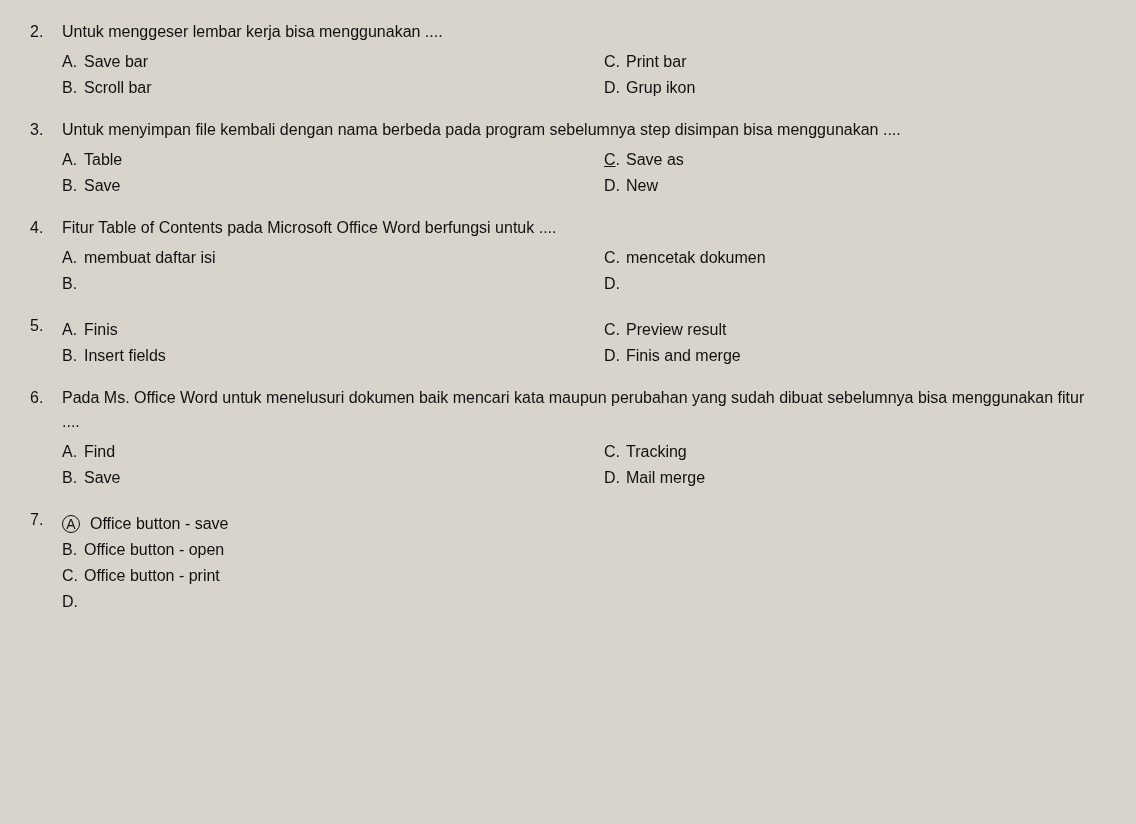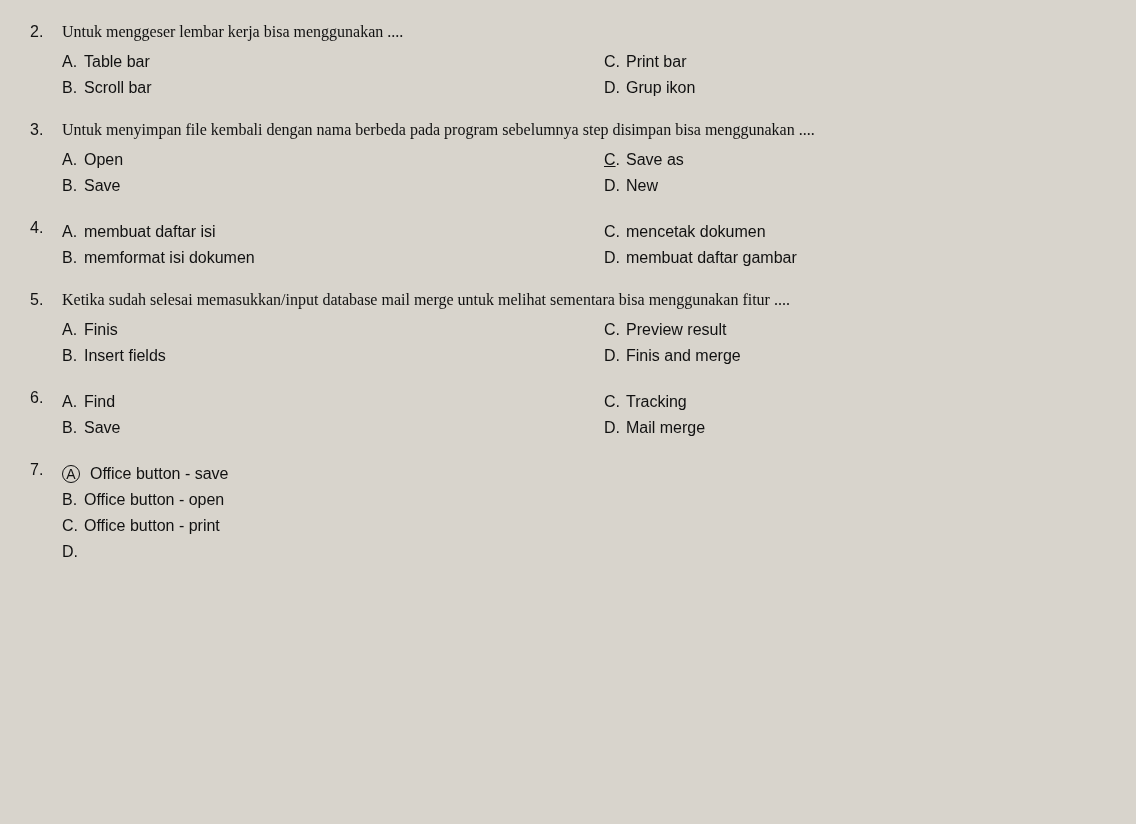--- a/index.html
+++ b/index.html
@@ -28,21 +28,20 @@
       min-width: 32px;
       font-weight: normal;
     }
 
     .question-content {
       flex: 1;
     }
 
     .question-text {
       margin-bottom: 6px;
-      font-family: Liberation Serif, serif;
     }
 
     .options-grid {
       display: grid;
       grid-template-columns: 1fr 1fr;
       gap: 2px 40px;
       margin-top: 4px;
     }
 
     .option-item {
@@ -66,21 +65,21 @@
 <body>
 
 <div id="quiz-container">
 <div class="question-block">
       <div class="question-number">2.</div>
       <div class="question-content">
         <div class="question-text">Untuk menggeser lembar kerja bisa menggunakan ....</div>
         <div class="options-grid">
           <div class="option-item">
             <span class="option-letter">A.</span>
-            <span>Table bar</span>
+            <span>Save bar</span>
           </div>
           <div class="option-item">
             <span class="option-letter">C.</span>
             <span>Print bar</span>
           </div>
           <div class="option-item">
             <span class="option-letter">B.</span>
             <span>Scroll bar</span>
           </div>
           <div class="option-item">
@@ -90,64 +89,62 @@
         </div>
       </div>
     </div>
     <div class="question-block">
       <div class="question-number">3.</div>
       <div class="question-content">
         <div class="question-text">Untuk menyimpan file kembali dengan nama berbeda pada program sebelumnya step disimpan bisa menggunakan ....</div>
         <div class="options-grid">
           <div class="option-item">
             <span class="option-letter">A.</span>
-            <span>Open</span>
+            <span>Table</span>
           </div>
           <div class="option-item">
             <span class="option-letter"><span style="text-decoration: underline;">C</span><span>.</span></span>
             <span>Save as</span>
           </div>
           <div class="option-item">
             <span class="option-letter">B.</span>
             <span>Save</span>
           </div>
           <div class="option-item">
             <span class="option-letter">D.</span>
             <span>New</span>
           </div>
         </div>
       </div>
     </div>
     <div class="question-block">
       <div class="question-number">4.</div>
       <div class="question-content">
+        <div class="question-text">Fitur Table of Contents pada Microsoft Office Word berfungsi untuk ....</div>
         <div class="options-grid">
           <div class="option-item">
             <span class="option-letter">A.</span>
             <span>membuat daftar isi</span>
           </div>
           <div class="option-item">
             <span class="option-letter">C.</span>
             <span>mencetak dokumen</span>
           </div>
           <div class="option-item">
             <span class="option-letter">B.</span>
-            <span>memformat isi dokumen</span>
-          </div>
-          <div class="option-item">
-            <span class="option-letter">D.</span>
-            <span>membuat daftar gambar</span>
+          </div>
+          <div class="option-item">
+            <span class="option-letter">D.</span>
           </div>
         </div>
       </div>
     </div>
     <div class="question-block">
       <div class="question-number">5.</div>
       <div class="question-content">
-        <div class="question-text">Ketika sudah selesai memasukkan/input database mail merge untuk melihat sementara bisa menggunakan fitur ....</div>
         <div class="options-grid">
           <div class="option-item">
             <span class="option-letter">A.</span>
             <span>Finis</span>
           </div>
           <div class="option-item">
             <span class="option-letter">C.</span>
             <span>Preview result</span>
           </div>
           <div class="option-item">
@@ -157,20 +154,21 @@
           <div class="option-item">
             <span class="option-letter">D.</span>
             <span>Finis and merge</span>
           </div>
         </div>
       </div>
     </div>
     <div class="question-block">
       <div class="question-number">6.</div>
       <div class="question-content">
+        <div class="question-text">Pada Ms. Office Word untuk menelusuri dokumen baik mencari kata maupun perubahan yang sudah dibuat sebelumnya bisa menggunakan fitur ....</div>
         <div class="options-grid">
           <div class="option-item">
             <span class="option-letter">A.</span>
             <span>Find</span>
           </div>
           <div class="option-item">
             <span class="option-letter">C.</span>
             <span>Tracking</span>
           </div>
           <div class="option-item">

